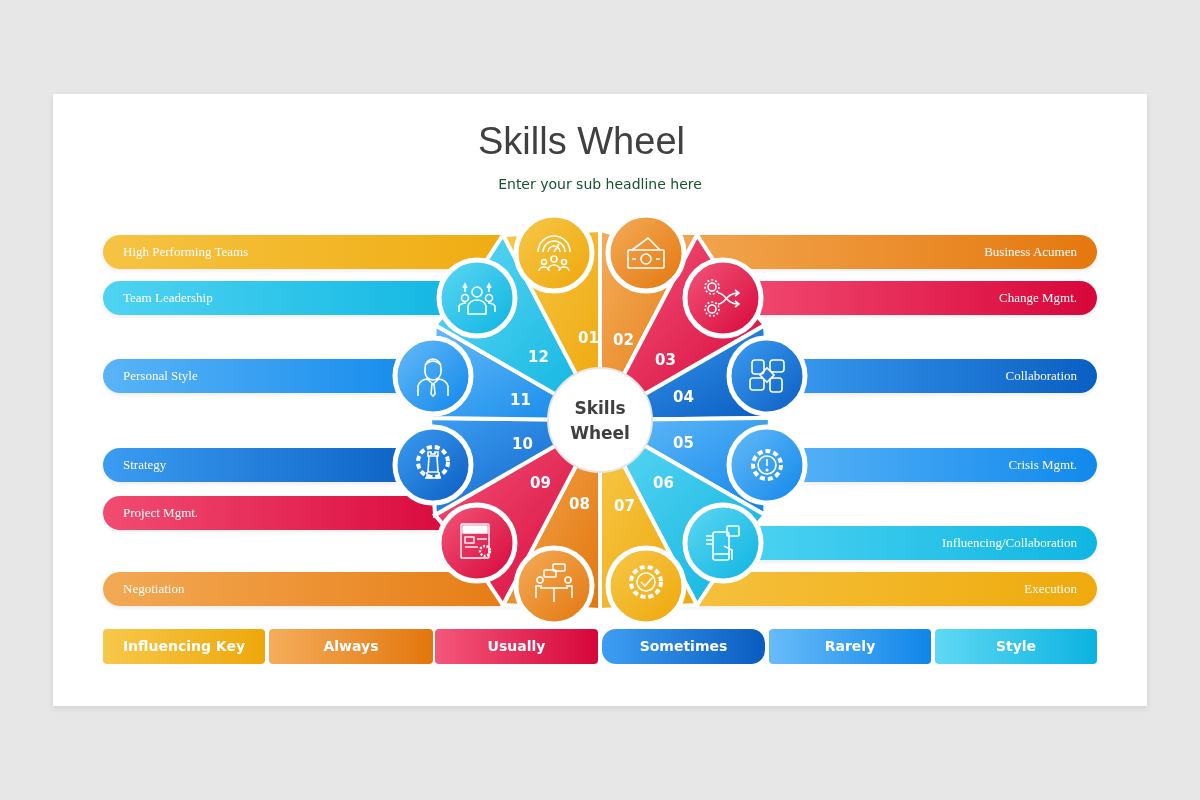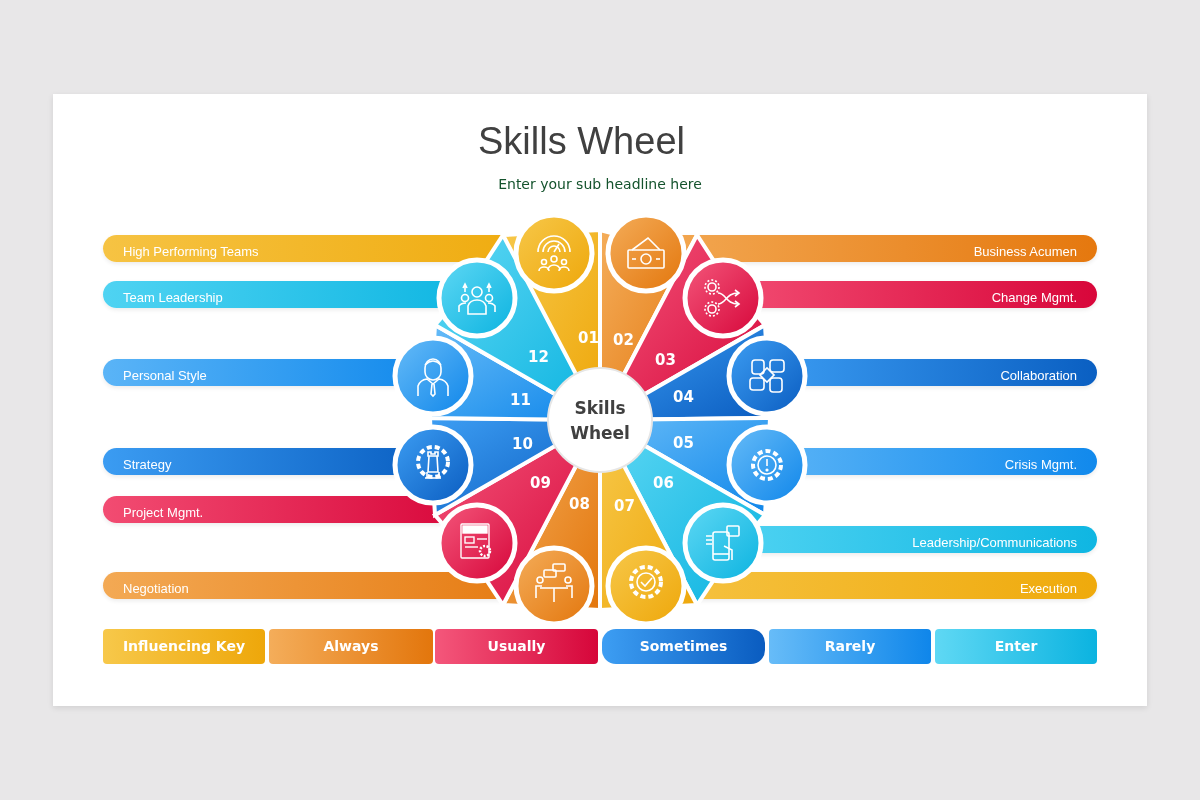--- a/index.html
+++ b/index.html
@@ -1,20 +1,20 @@
 <!DOCTYPE html>
 <html><head>
 <meta charset="utf-8">
 <style>
   html,body{margin:0;padding:0;}
   body{width:1200px;height:800px;background:#e8e7e8;position:relative;overflow:hidden;font-family:"Liberation Sans","DejaVu Sans",sans-serif;}
   .slide{position:absolute;left:53px;top:94px;width:1094px;height:612px;background:#fff;box-shadow:0 2px 6px rgba(0,0,0,0.10);}
   .title{position:absolute;left:0;width:1163px;top:120px;text-align:center;font-size:38px;color:#404040;}
   .subtitle{position:absolute;left:0;width:1200px;top:176px;text-align:center;font-size:14px;color:#14532d;font-family:"DejaVu Sans",sans-serif;}
-  .bar{position:absolute;height:27px;border-radius:17px;color:#fff;font-size:13px;line-height:34px;font-family:Liberation Sans, sans-serif;box-sizing:border-box;box-shadow:0 2px 4px rgba(0,0,0,0.08);}
+  .bar{position:absolute;height:34px;border-radius:17px;color:#fff;font-size:13px;line-height:34px;font-family:Liberation Serif, serif;box-sizing:border-box;box-shadow:0 2px 4px rgba(0,0,0,0.08);}
   .bar.left{padding-left:20px;text-align:left;}
   .bar.right{padding-right:20px;text-align:right;}
   .wheel{position:absolute;left:0;top:0;width:1200px;height:800px;pointer-events:none;}
   .wheel *{pointer-events:auto;}
   .key{position:absolute;top:629px;height:35px;border-radius:4px;color:#fff;font-size:14px;font-weight:bold;line-height:35px;text-align:center;font-family:"DejaVu Sans",sans-serif;}
   .num{font-family:"DejaVu Sans",sans-serif;font-weight:bold;font-size:15px;fill:#fff;}
   .center-text{font-family:"DejaVu Sans",sans-serif;font-weight:bold;font-size:17px;fill:#404040;}
 </style>
 </head>
 <body>
@@ -28,21 +28,21 @@
 <div class="bar left" style="left:103px;top:281px;width:370px;background:linear-gradient(90deg,#4fd3f2,#0fb6e2);"><span>Team Leadership</span></div>
 <div class="bar left" style="left:103px;top:359px;width:330px;background:linear-gradient(90deg,#5ab4f7,#1189ec);"><span>Personal Style</span></div>
 <div class="bar left" style="left:103px;top:448px;width:330px;background:linear-gradient(90deg,#3b9cf2,#0a5fc2);"><span>Strategy</span></div>
 <div class="bar left" style="left:103px;top:496px;width:370px;background:linear-gradient(90deg,#f24c72,#d8063a);"><span>Project Mgmt.</span></div>
 <div class="bar left" style="left:103px;top:572px;width:450px;background:linear-gradient(90deg,#f3a954,#e5780e);"><span>Negotiation</span></div>
 
 <div class="bar right" style="left:647px;top:235px;width:450px;background:linear-gradient(90deg,#f3a954,#e5780e);"><span>Business Acumen</span></div>
 <div class="bar right" style="left:727px;top:281px;width:370px;background:linear-gradient(90deg,#f24c72,#d8063a);"><span>Change Mgmt.</span></div>
 <div class="bar right" style="left:767px;top:359px;width:330px;background:linear-gradient(90deg,#3b9cf2,#0a5fc2);"><span>Collaboration</span></div>
 <div class="bar right" style="left:767px;top:448px;width:330px;background:linear-gradient(90deg,#5ab4f7,#1189ec);"><span>Crisis Mgmt.</span></div>
-<div class="bar right" style="left:727px;top:526px;width:370px;background:linear-gradient(90deg,#4fd3f2,#0fb6e2);"><span>Leadership/Communications</span></div>
+<div class="bar right" style="left:727px;top:526px;width:370px;background:linear-gradient(90deg,#4fd3f2,#0fb6e2);"><span>Influencing/Collaboration</span></div>
 <div class="bar right" style="left:647px;top:572px;width:450px;background:linear-gradient(90deg,#f6c343,#efaa0c);"><span>Execution</span></div>
 
 <svg class="wheel" viewBox="0 0 1200 800" width="1200" height="800">
   <defs>
     <linearGradient id="gY" x1="0" y1="0" x2="1" y2="1">
         <stop offset="0" stop-color="#f7c84a"></stop>
         <stop offset="1" stop-color="#eea70a"></stop>
       </linearGradient>
     <linearGradient id="gO" x1="0" y1="0" x2="1" y2="1">
         <stop offset="0" stop-color="#f4ad5a"></stop>
@@ -245,13 +245,13 @@
       <path d="M487,288 L489,284 L491,288 M489,284 L489,292"></path>
     </g>
   </g>
 </svg>
 
 <div class="key" style="left:103px;width:162px;background:linear-gradient(90deg,#f7c84a,#eea70a);"><span>Influencing Key</span></div>
 <div class="key" style="left:269px;width:164px;background:linear-gradient(90deg,#f4ad5a,#e3760c);"><span>Always</span></div>
 <div class="key" style="left:435px;width:163px;background:linear-gradient(90deg,#f4577b,#d6063a);"><span>Usually</span></div>
 <div class="key" style="left:602px;width:163px;background:linear-gradient(90deg,#3d9ef3,#0a5cc0);border-radius:14px;"><span>Sometimes</span></div>
 <div class="key" style="left:769px;width:162px;background:linear-gradient(90deg,#67bcf8,#0f86ea);"><span>Rarely</span></div>
-<div class="key" style="left:935px;width:162px;background:linear-gradient(90deg,#5fd8f4,#0bb3e0);"><span>Enter</span></div>
+<div class="key" style="left:935px;width:162px;background:linear-gradient(90deg,#5fd8f4,#0bb3e0);"><span>Style</span></div>
 
 </body></html>

